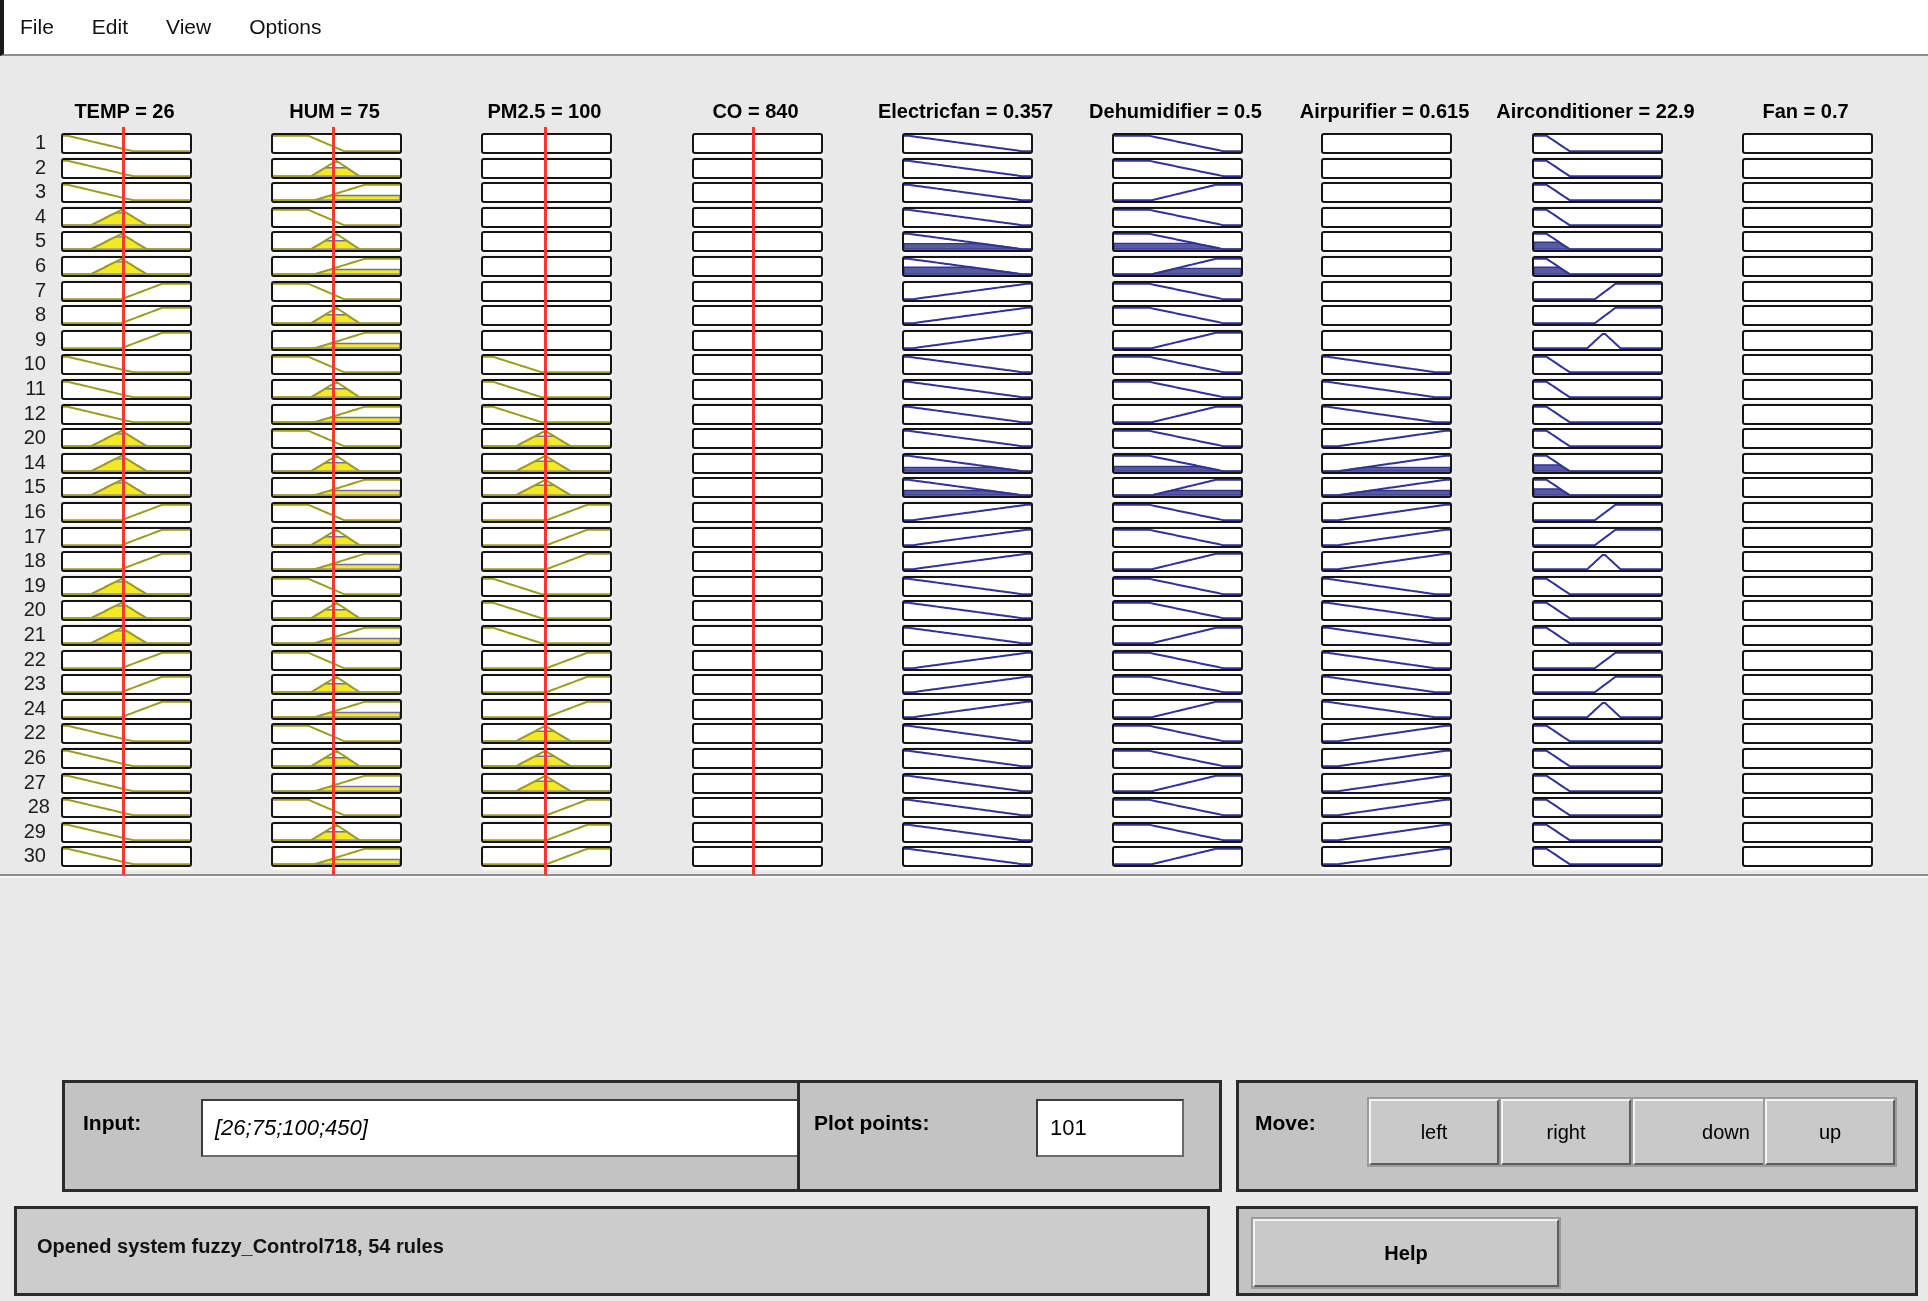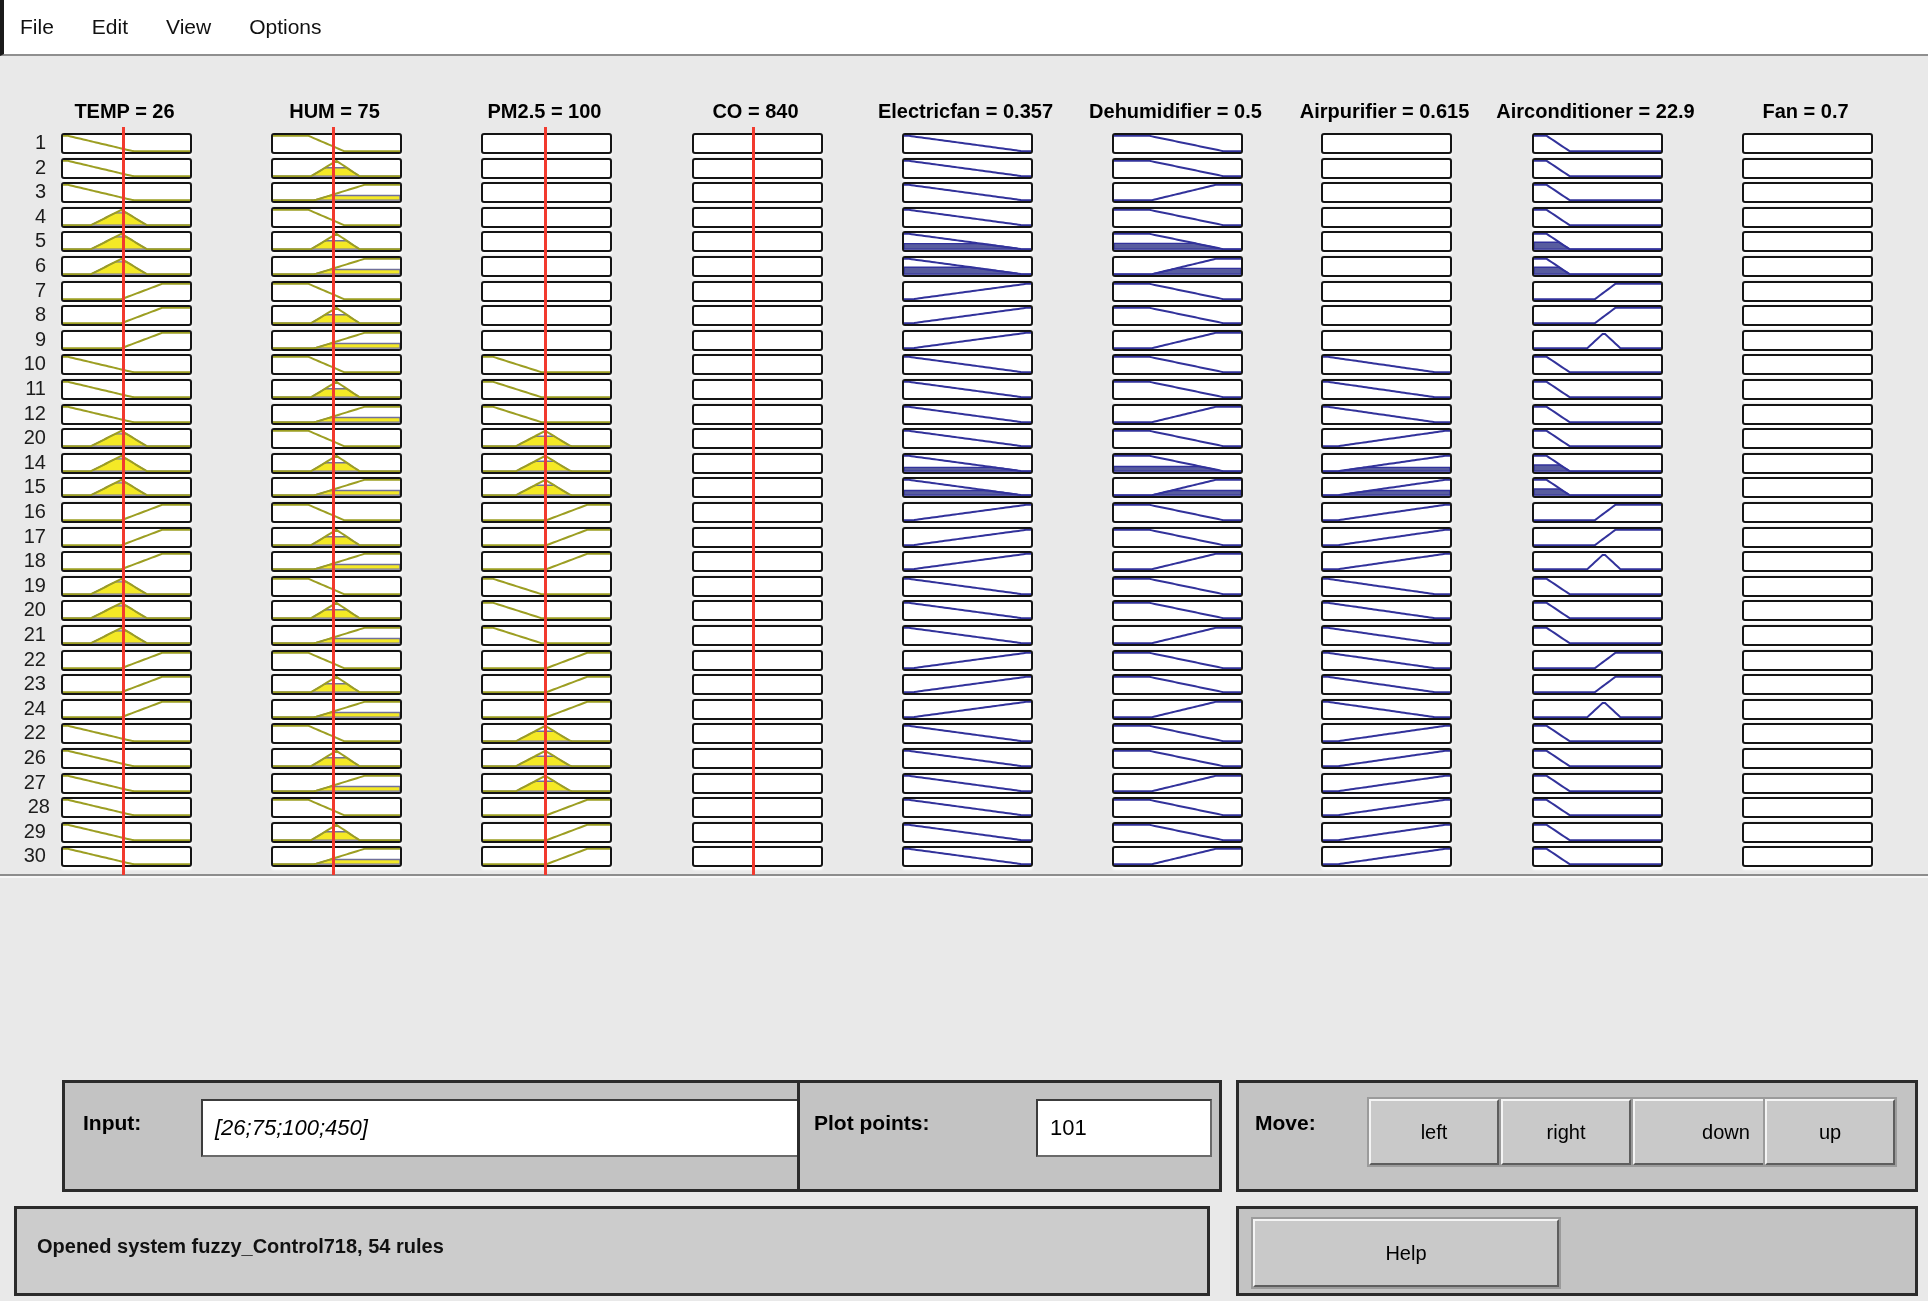--- a/index.html
+++ b/index.html
@@ -1335,32 +1335,32 @@
 
   <div id="grid-divider"></div>
 
   <div class="panel" style="left:14px;top:1080px;width:766px;height:112px;margin-left:48px;">
     <div class="panel-label" style="left:18px;top:28px;">Input:</div>
     <div class="field" style="left:136px;top:16px;width:610px;height:58px;font-style:italic;">[26;75;100;450]</div>
   </div>
 
   <div class="panel" style="left:797px;top:1080px;width:425px;height:112px;">
     <div class="panel-label" style="left:14px;top:28px;">Plot points:</div>
-    <div class="field" style="left:236px;top:16px;width:176px;height:58px;">101</div>
+    <div class="field" style="left:236px;top:16px;width:148px;height:58px;">101</div>
   </div>
 
   <div class="panel" style="left:1236px;top:1080px;width:682px;height:112px;">
     <div class="panel-label" style="left:16px;top:28px;">Move:</div>
     <div class="btn" style="left:130px;top:16px;width:126px;height:62px;">left</div>
     <div class="btn" style="left:262px;top:16px;width:126px;height:62px;">right</div>
     <div class="btn" style="left:394px;top:16px;width:126px;height:62px;padding-left:28px;">down</div>
     <div class="btn" style="left:526px;top:16px;width:126px;height:62px;">up</div>
   </div>
 
   <div class="panel" style="left:14px;top:1206px;width:1196px;height:90px;background:#cccccc;">
     <div id="status-text">Opened system fuzzy_Control718, 54 rules</div>
   </div>
 
-  <div class="panel" style="left:1236px;top:1206px;width:682px;height:90px;">
+  <div class="panel" style="left:1236px;top:1206px;width:682px;height:90px;font-weight:bold;">
     <div class="btn" style="left:14px;top:10px;width:302px;height:64px;">Help</div>
   </div>
 
 </div>
 
 </body></html>

